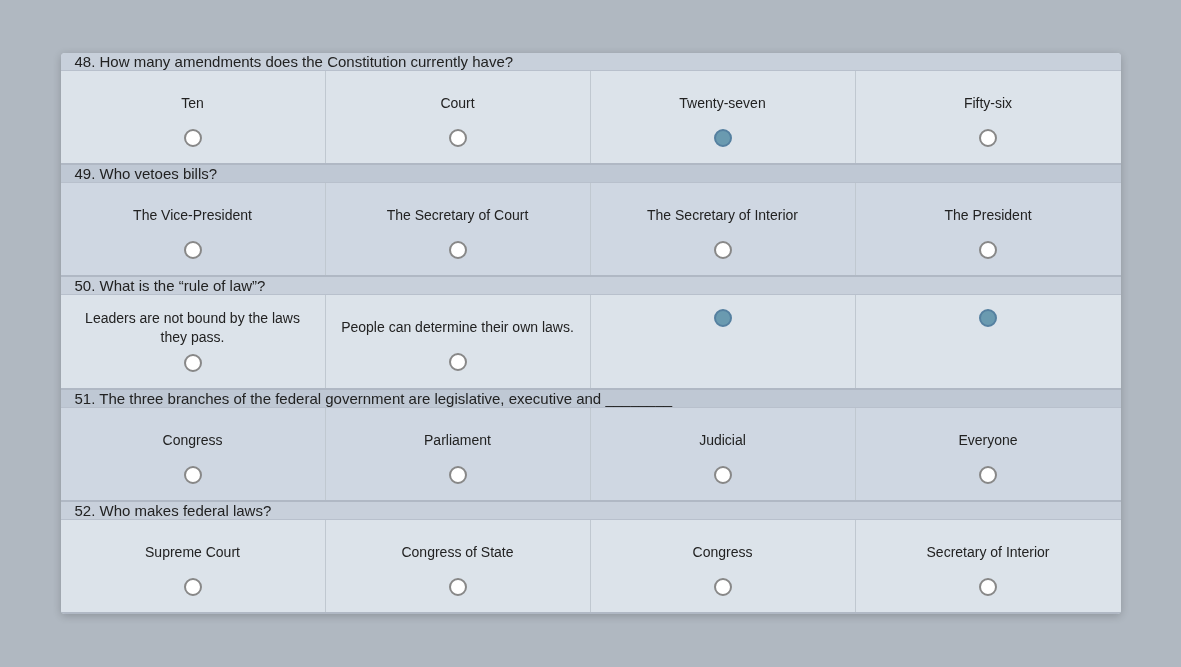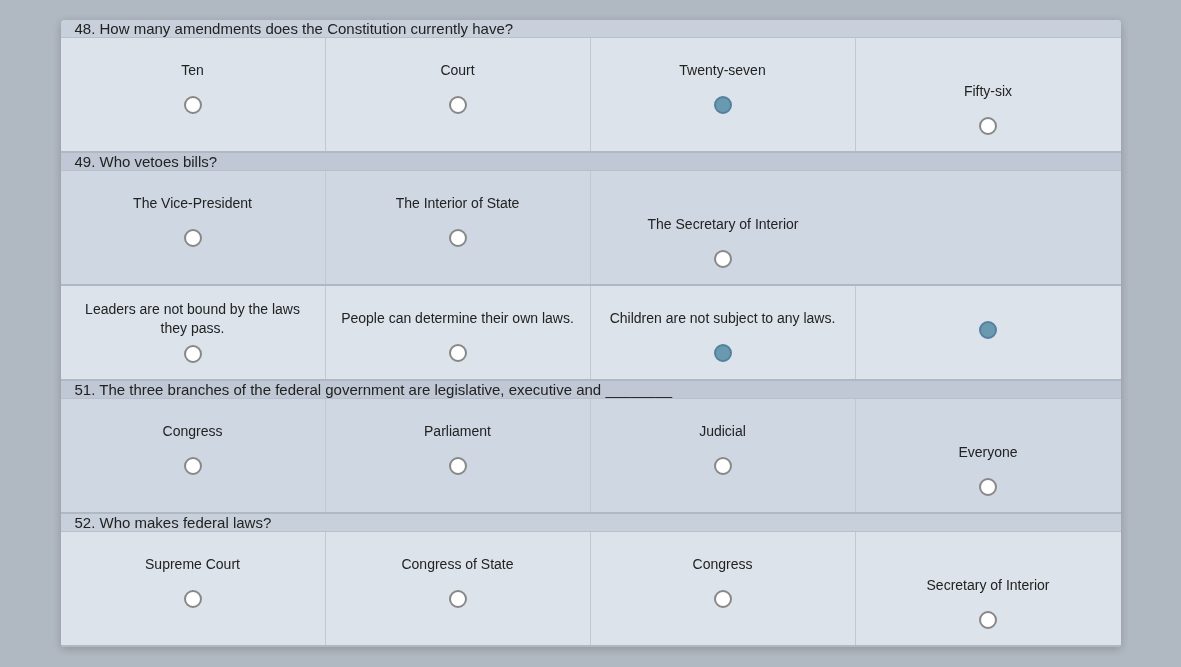--- a/index.html
+++ b/index.html
@@ -39,21 +39,20 @@
       display: flex;
       flex-direction: column;
       align-items: center;
       justify-content: flex-start;
       padding: 14px 10px 16px 10px;
       text-align: center;
       border-right: 1px solid #c0c8d0;
     }
     .answer-cell:last-child {
       border-right: none;
-      margin-top: 21px;
     }
     .answer-text {
       font-size: 14px;
       color: #222;
       margin-bottom: 8px;
       line-height: 1.3;
       min-height: 36px;
       display: flex;
       align-items: center;
       justify-content: center;
@@ -111,41 +110,45 @@
       </div>
     </div>
     <div class="question-row">
       <div class="question-label">49. Who vetoes bills?</div>
       <div class="answers-row">
         <div class="answer-cell">
           <div class="answer-text">The Vice-President</div>
           <span class="radio-circle"></span>
         </div>
         <div class="answer-cell">
-          <div class="answer-text">The Interior of State</div>
+          <div class="answer-text">The Secretary of Court</div>
           <span class="radio-circle"></span>
         </div>
         <div class="answer-cell">
           <div class="answer-text">The Secretary of Interior</div>
           <span class="radio-circle"></span>
         </div>
+        <div class="answer-cell">
+          <div class="answer-text">The President</div>
+          <span class="radio-circle"></span>
+        </div>
       </div>
     </div>
     <div class="question-row">
+      <div class="question-label">50. What is the “rule of law”?</div>
       <div class="answers-row">
         <div class="answer-cell">
           <div class="answer-text">Leaders are not bound by the laws they pass.</div>
           <span class="radio-circle"></span>
         </div>
         <div class="answer-cell">
           <div class="answer-text">People can determine their own laws.</div>
           <span class="radio-circle"></span>
         </div>
         <div class="answer-cell">
-          <div class="answer-text">Children are not subject to any laws.</div>
           <span class="radio-circle selected"></span>
         </div>
         <div class="answer-cell">
           <span class="radio-circle selected"></span>
         </div>
       </div>
     </div>
     <div class="question-row">
       <div class="question-label">51. The three branches of the federal government are legislative, executive and ________</div>
       <div class="answers-row">

